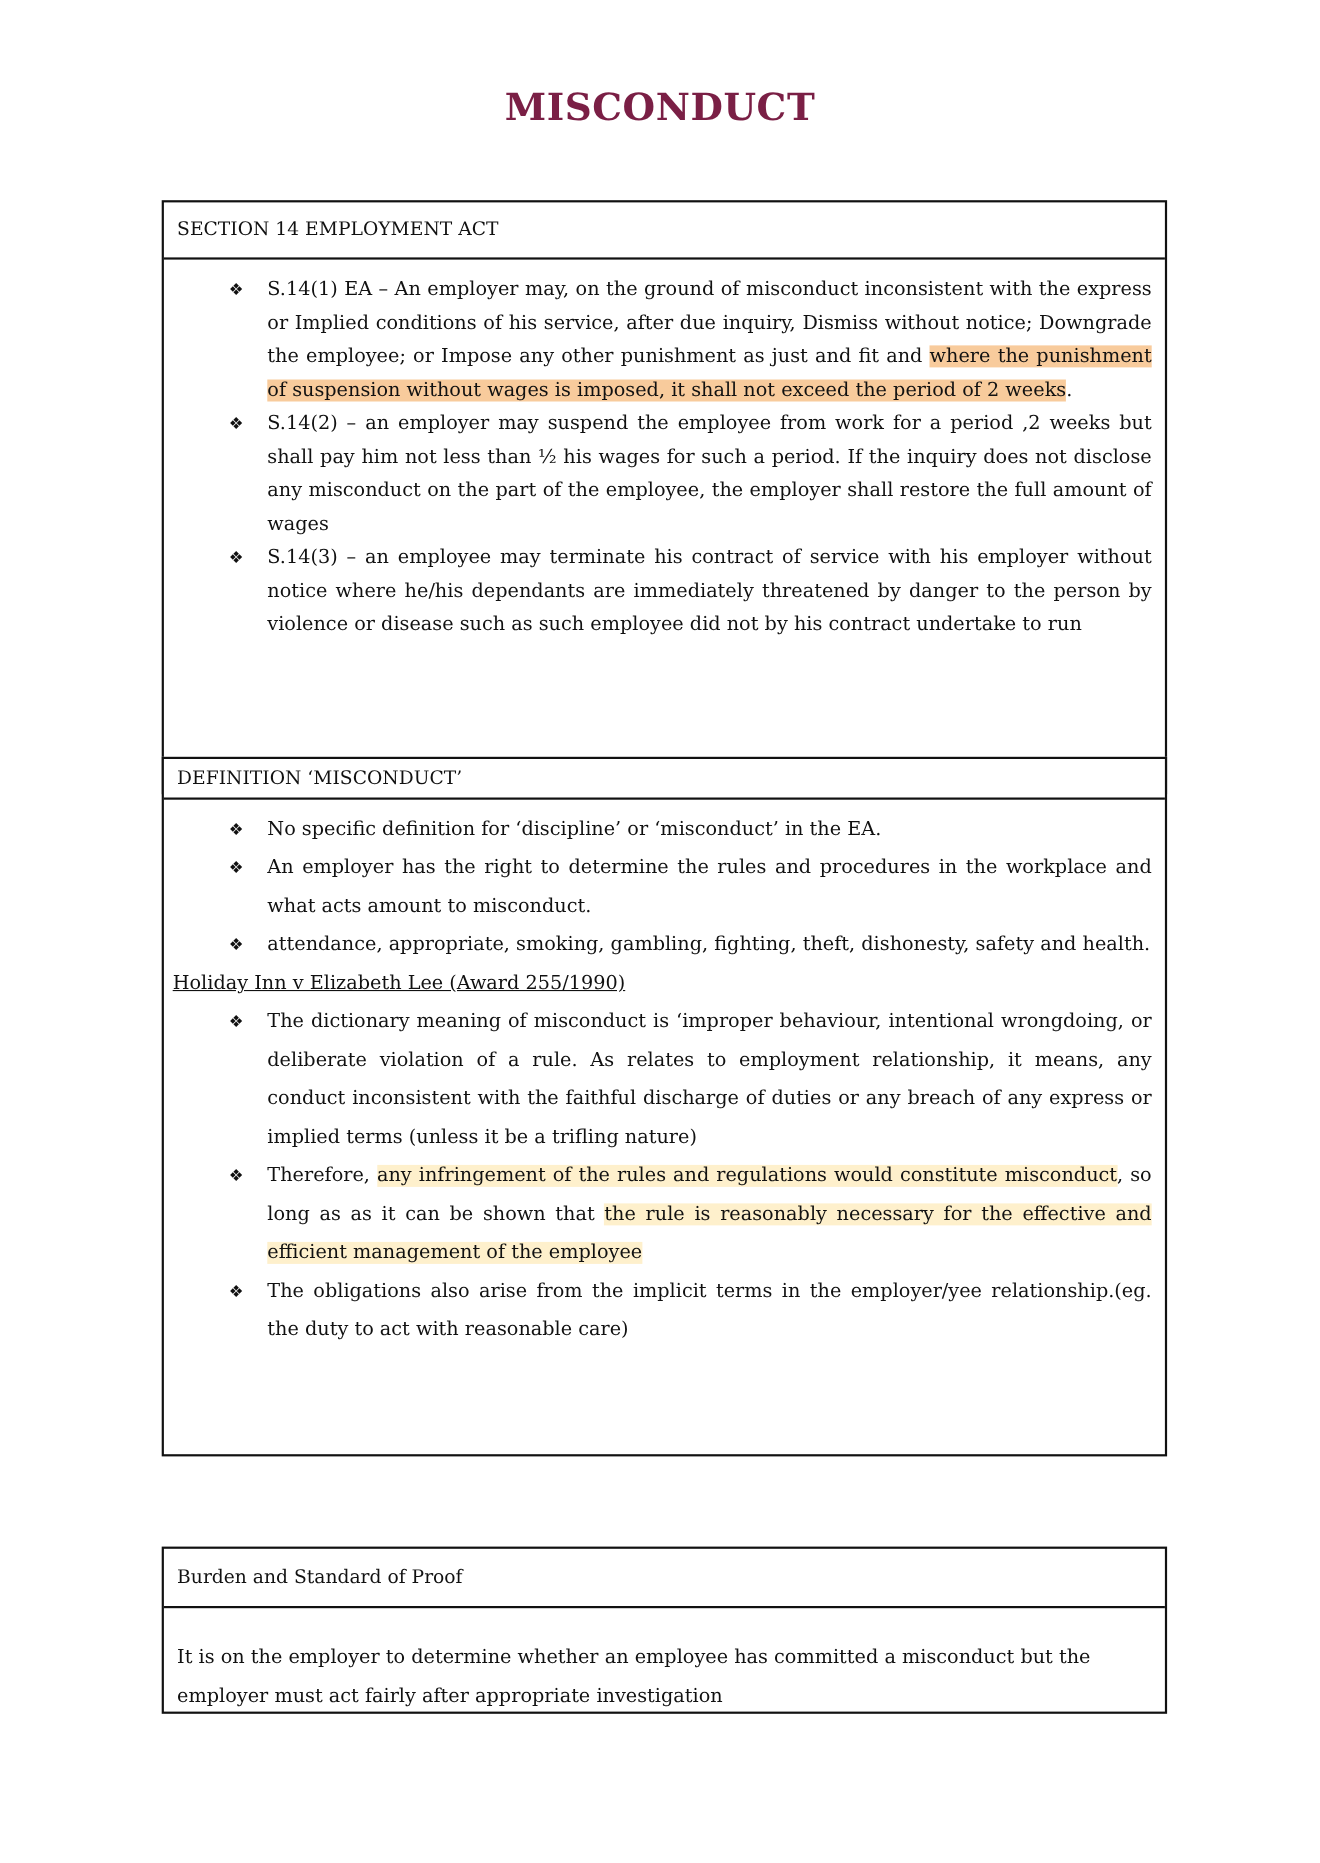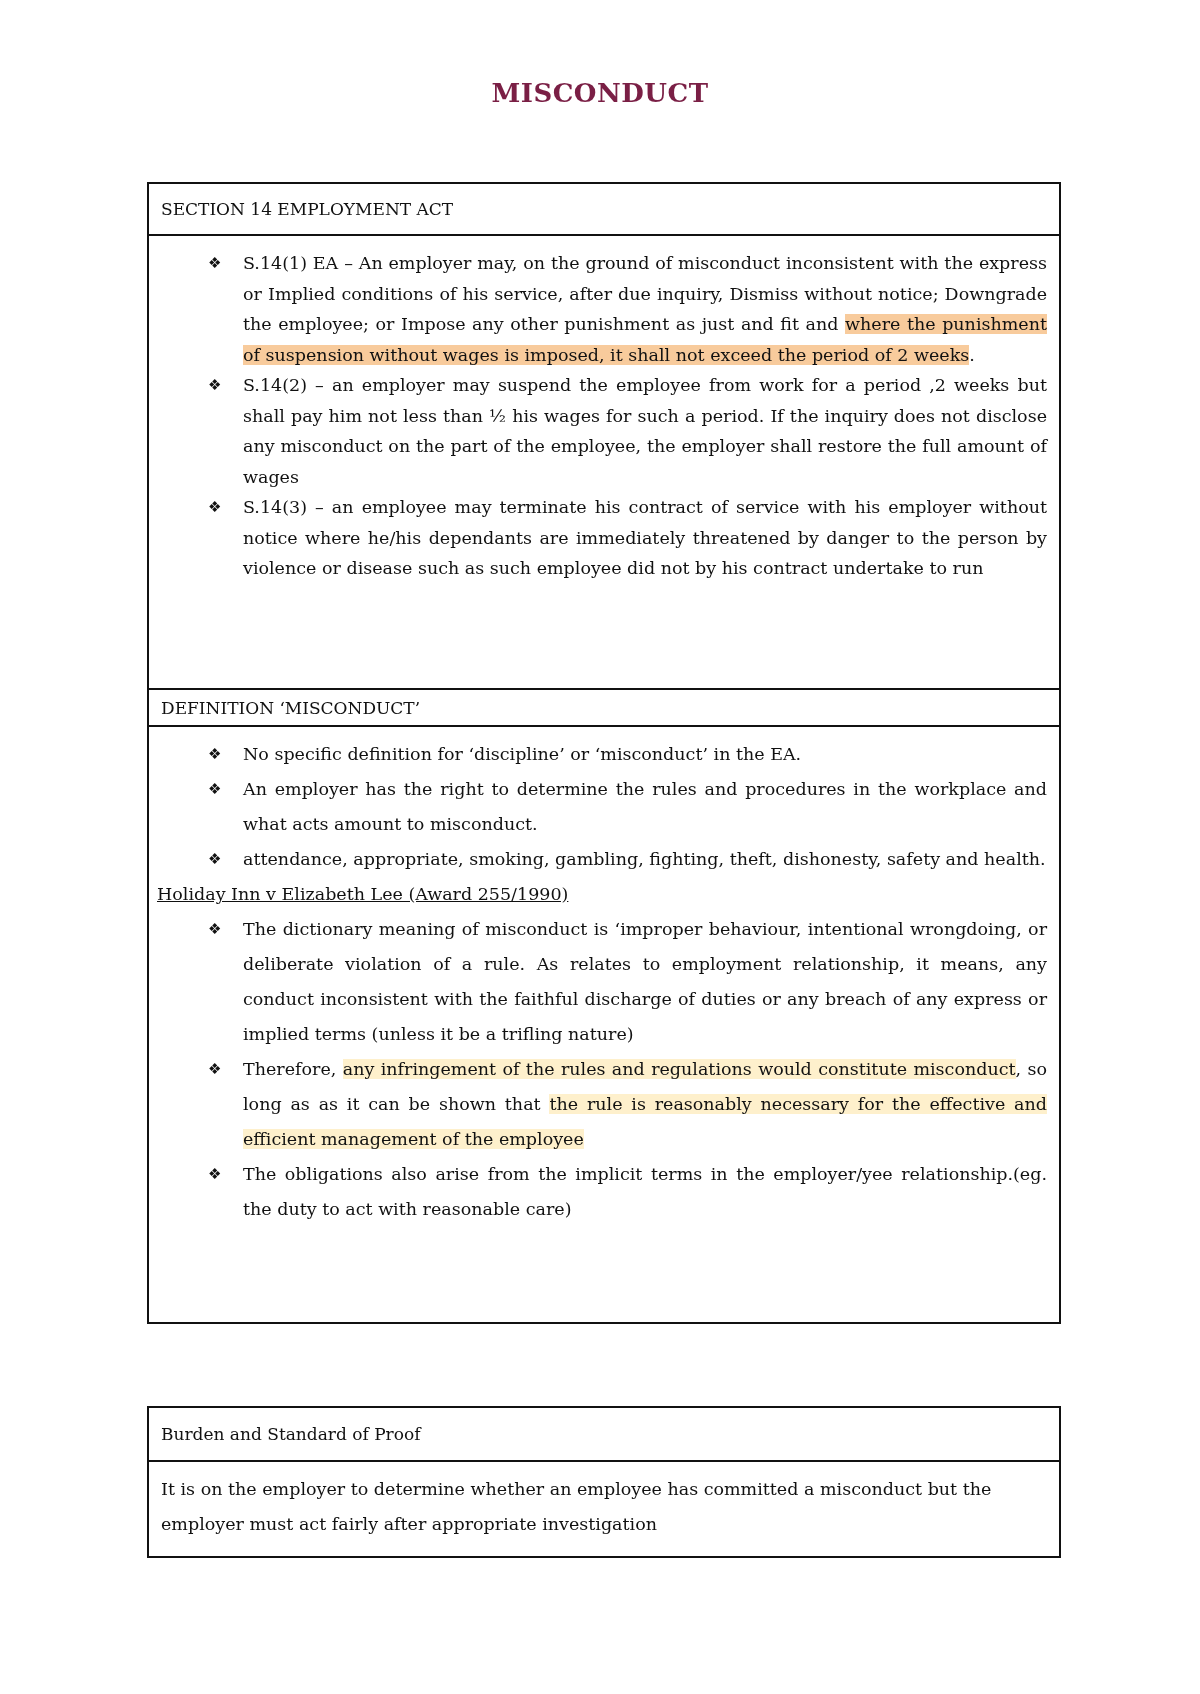--- a/index.html
+++ b/index.html
@@ -2,21 +2,21 @@
 <html><head>
 <meta charset="utf-8">
 <style>
   html, body { margin: 0; padding: 0; background: #ffffff; }
   body {
     width: 1200px; height: 1694px; position: relative; overflow: hidden;
     font-family: "DejaVu Serif", serif; color: #111;
   }
   .page-title {
     position: absolute; left: 0; top: 78px; width: 1200px; text-align: center;
-    font-family: "DejaVu Serif", serif; font-size: 26px; font-weight: bold;
+    font-family: "DejaVu Serif", serif; font-size: 34px; font-weight: bold;
     color: #7a1f45; letter-spacing: 0.5px;
   }
   .box {
     position: absolute; left: 147px; width: 914px;
     border: 2px solid #111; box-sizing: border-box; background: #fff;
   }
   .box-header {
     border-bottom: 2px solid #111; box-sizing: border-box;
     padding: 0 12px; display: flex; align-items: center;
     font-size: 17px; font-family: "DejaVu Serif", serif;
@@ -92,16 +92,16 @@
       <li>
         <span class="diamond">❖</span>
         <span>The obligations also arise from the implicit terms in the employer/yee relationship.(eg. the duty to act with reasonable care)</span>
       </li>
     </ul>
   </div>
 </div>
 
 <div class="box" style="top:1358px; height:152px;margin-top:48px;">
   <div class="box-header" style="height:54px;">Burden and Standard of Proof</div>
-  <div class="box-body" style="line-height:35px; padding-top:10px;">
+  <div class="box-body" style="line-height:35px; padding-top:28px;">
     <div class="plain-para">It is on the employer to determine whether an employee has committed a misconduct but the employer must act fairly after appropriate investigation</div>
   </div>
 </div>
 
 </body></html>

